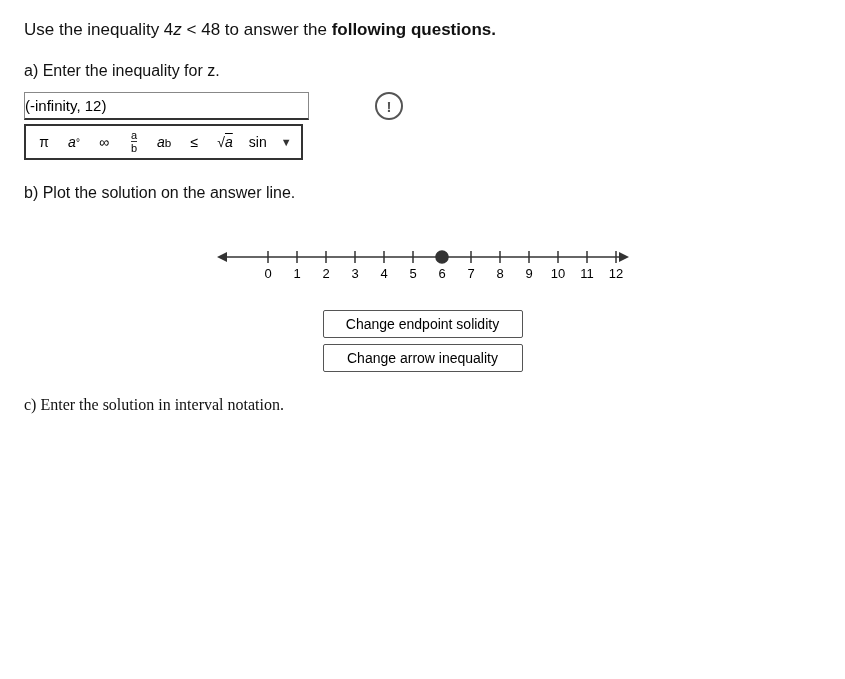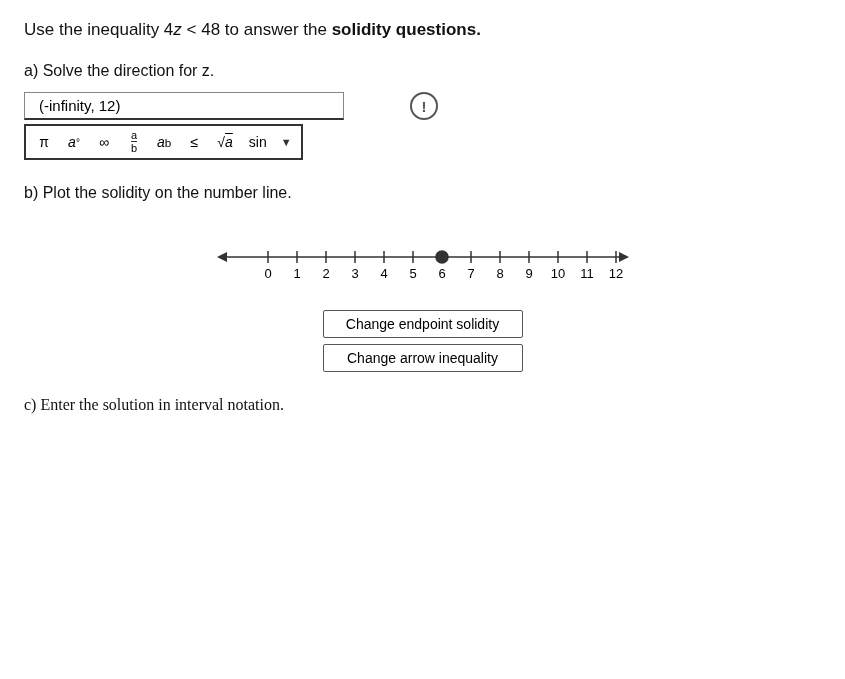--- a/index.html
+++ b/index.html
@@ -37,22 +37,22 @@
     .input-row {
       display: flex;
       align-items: center;
       gap: 6px;
     }
 
     .text-input {
       border: 1px solid #888;
       border-bottom: 2px solid #333;
       font-size: 15px;
-      padding: 4px 14px;
-      width: 320px;
+      padding: 4px 0;
+      width: 285px;
       outline: none;
     }
 
     .alert-icon {
       width: 28px;
       height: 28px;
       border: 2px solid #555;
       border-radius: 50%;
       display: flex;
       align-items: center;
@@ -138,24 +138,24 @@
       font-family: Liberation Serif, serif;
     }
 
     
     .var { font-style: italic; }
   </style>
 </head>
 <body>
 
 <p class="problem-text">
-  Use the inequality 4<span class="var">z</span> &lt; 48 to answer the <strong>solidity questions.</strong>
+  Use the inequality 4<span class="var">z</span> &lt; 48 to answer the <strong>following questions.</strong>
 </p>
 
-<p class="part-label" style="font-weight:400;">a) Solve the direction for z.</p>
+<p class="part-label" style="font-weight:400;">a) Enter the inequality for z.</p>
 
 <div class="answer-input-container">
   <div class="input-row">
     <input class="text-input" type="text" value="(-infinity, 12)" style="">
     <div class="alert-icon">
       <span>!</span>
     </div>
   </div>
 
   <div class="math-toolbar">
@@ -177,21 +177,21 @@
       </button>
     <button class="toolbar-btn">≤</button>
     <button class="toolbar-btn">
       <span style="font-size:14px;">√<span style="text-decoration:overline;"><i>a</i></span></span>
     </button>
     <button class="toolbar-btn">sin</button>
     <span class="dropdown-arrow">▼</span>
   </div>
 </div>
 
-<p class="part-label">b) Plot the solidity on the number line.</p>
+<p class="part-label">b) Plot the solution on the answer line.</p>
 
 <div class="number-line-section">
   <div class="number-line-wrapper">
     <div class="number-line-svg-container">
       
       <svg width="440" height="60">
 
         <line x1="20" y1="25" x2="420" y2="25" stroke="#333" stroke-width="1.5"></line>
 
         <polygon points="14,25 24,20 24,30" fill="#333"></polygon>

